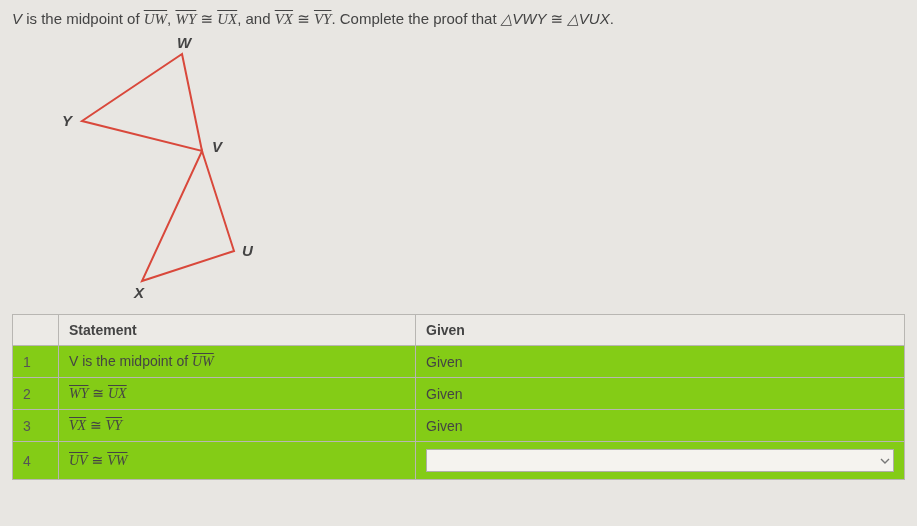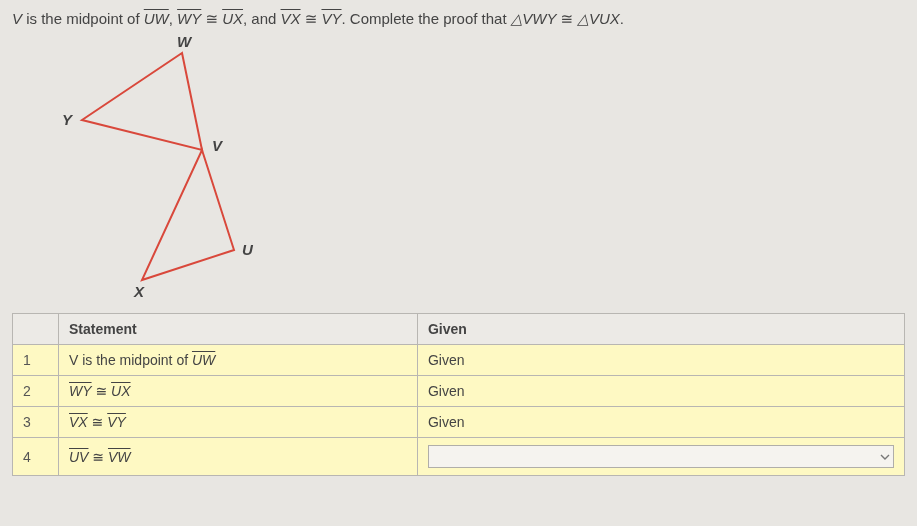--- a/index.html
+++ b/index.html
@@ -14,42 +14,42 @@
     .container {
       padding: 8px 12px;
     }
     .problem-statement {
       font-size: 15px;
       font-style: italic;
       color: #444;
       margin-bottom: 6px;
       line-height: 1.4;
     }
-    .seg { text-decoration: overline; font-style: italic; }
+    .seg { text-decoration: overline; font-style: italic; font-family: Liberation Serif, serif; }
     .nital { font-style: normal; }
     .diagram-wrap {
       width: 260px;
       height: 270px;
       position: relative;
       margin-left: 20px;
       margin-bottom: 8px;
     }
     .diagram-wrap svg { position: absolute; top: 0; left: 0; }
     .pt-label {
       position: absolute;
       font-style: italic;
       font-family: Arial, sans-serif;
       font-size: 15px;
       color: #444;
       font-weight: 600;
     }
     table.proof {
       width: 100%;
       border-collapse: collapse;
-      background: #fef9c3;
+      background: #84cc16;
       font-size: 14px;
       color: #444;
     }
     table.proof th, table.proof td {
       border: 1px solid #b8b6b2;
       padding: 7px 10px;
       text-align: left;
     }
     table.proof th {
       font-weight: bold;

